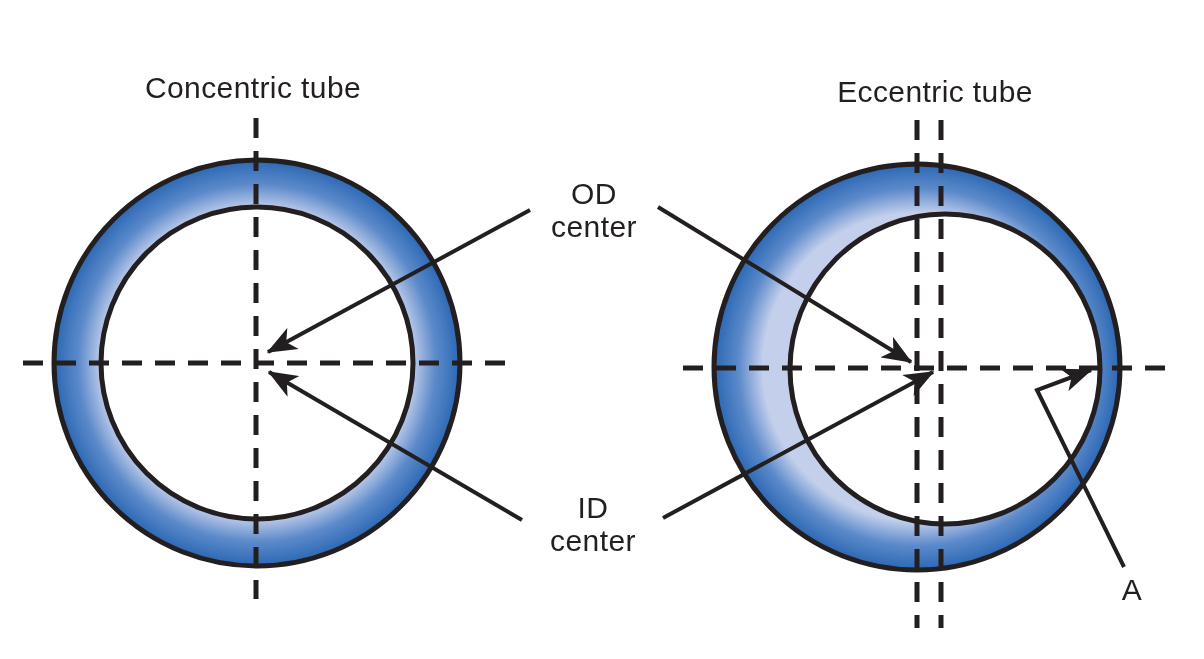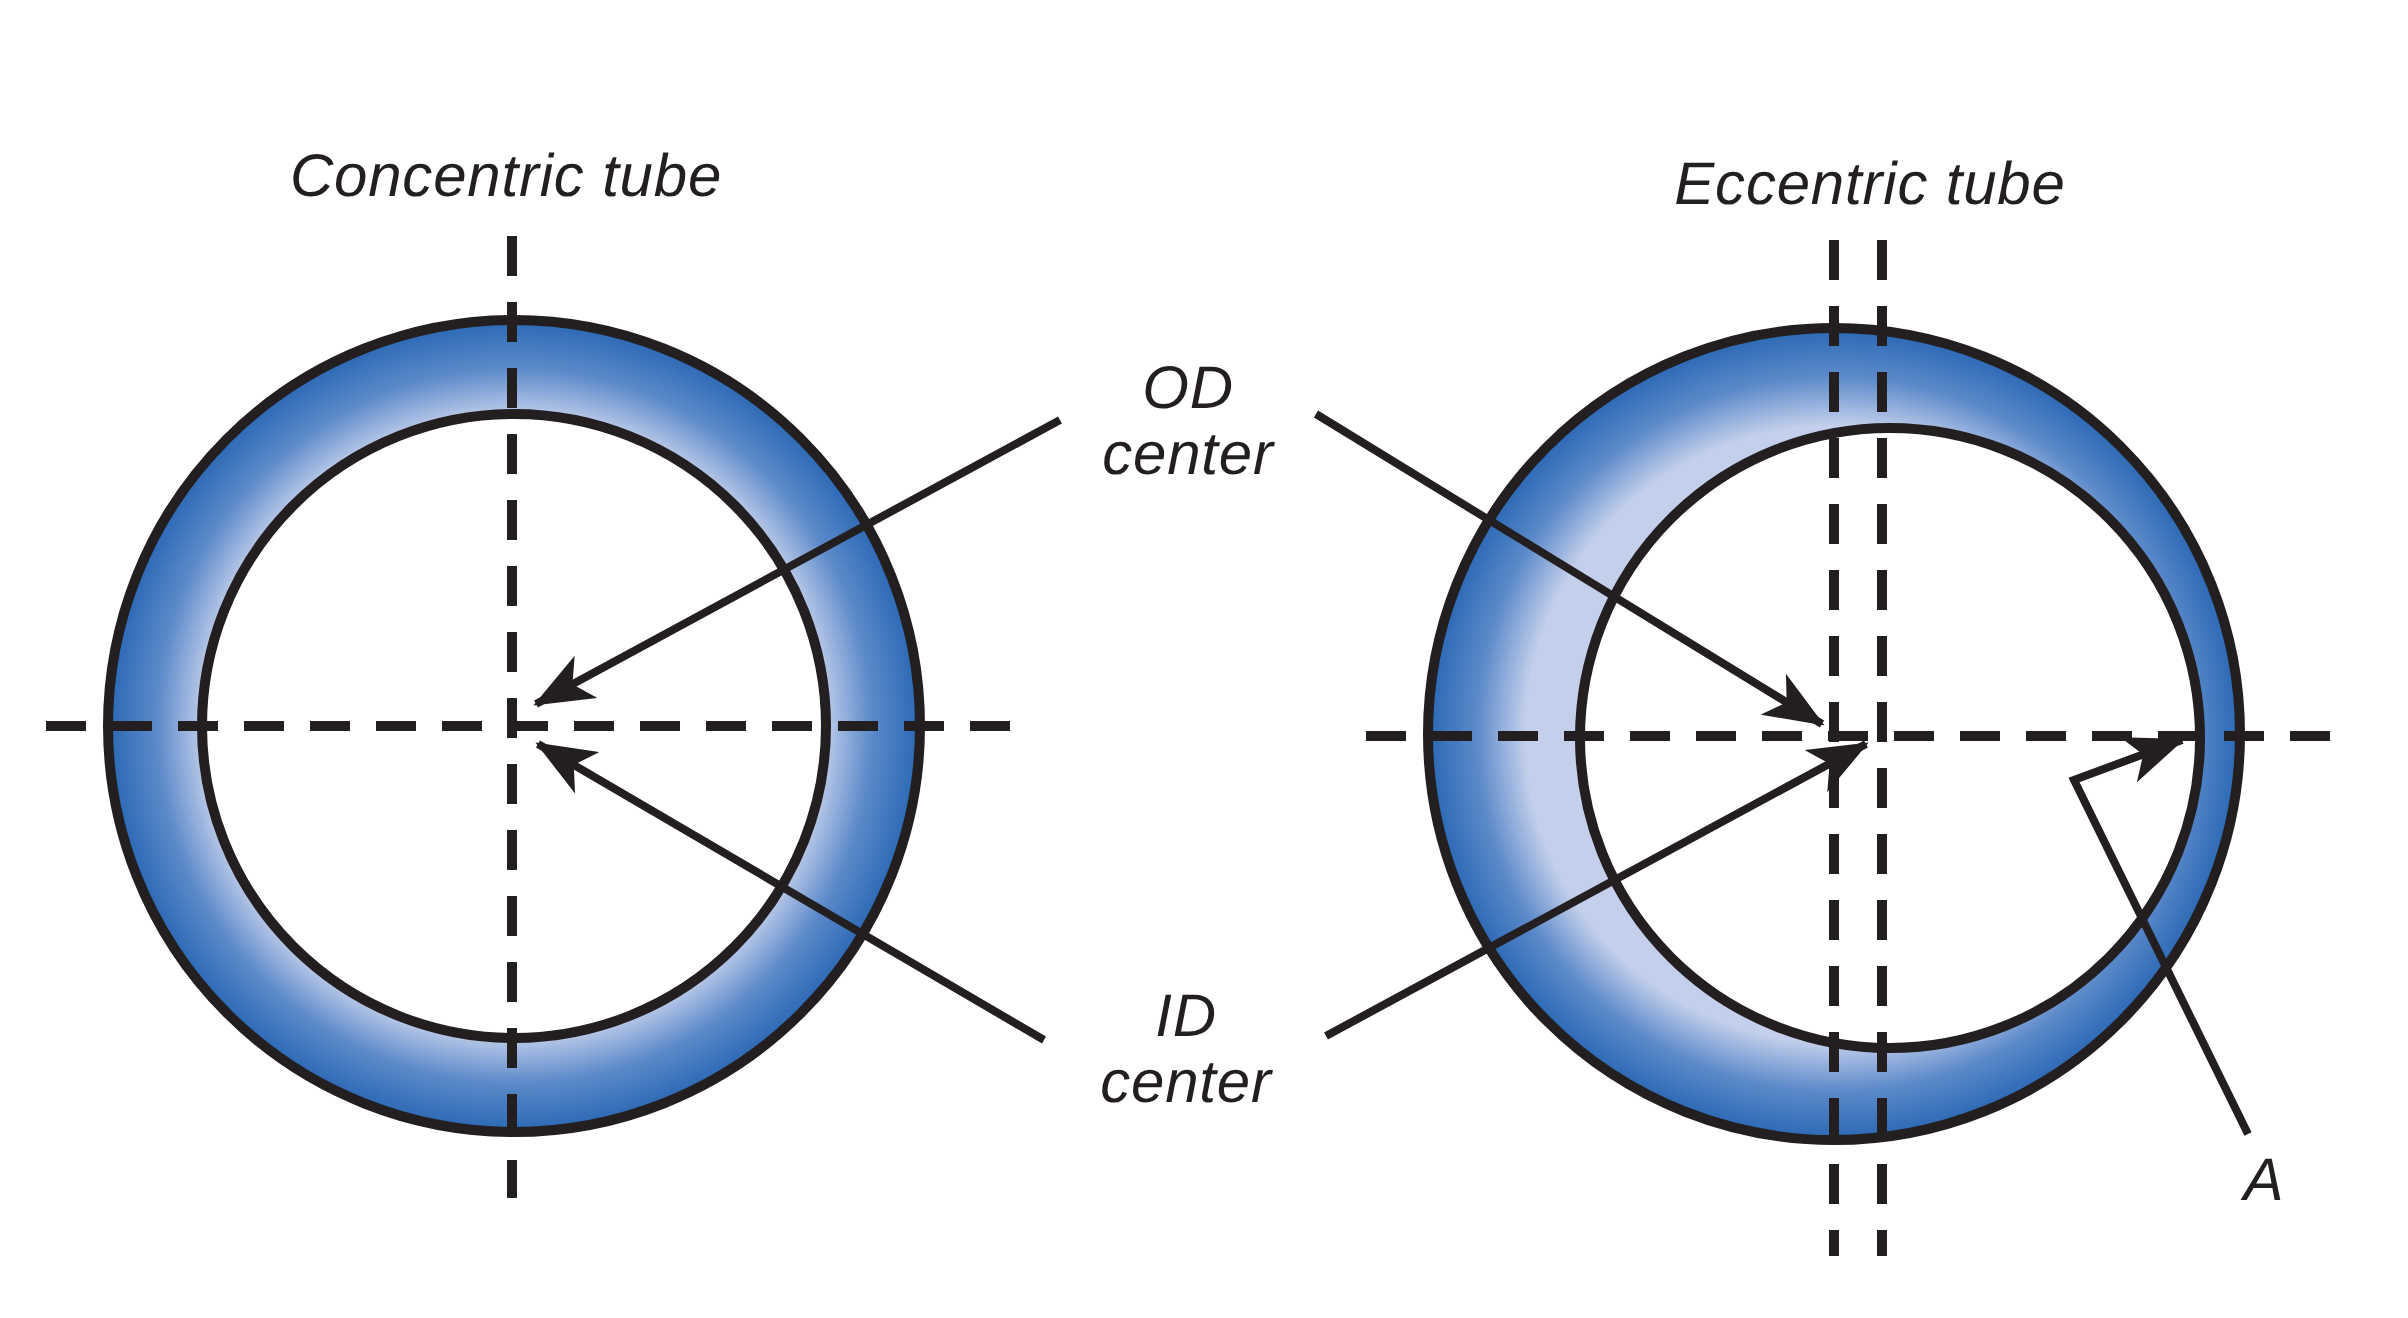--- a/index.html
+++ b/index.html
@@ -6,21 +6,20 @@
     margin: 0;
     padding: 0;
     background: #ffffff;
   }
   .canvas {
     position: relative;
     width: 1204px;
     height: 632px;
     background: #ffffff;
     overflow: hidden;
-    font-style: italic;
   }
   svg {
     display: block;
   }
   .diagram-text {
     font-family: "Liberation Sans", "DejaVu Sans", sans-serif;
     font-size: 30px;
     font-weight: 400;
     letter-spacing: 0.4px;
   }

